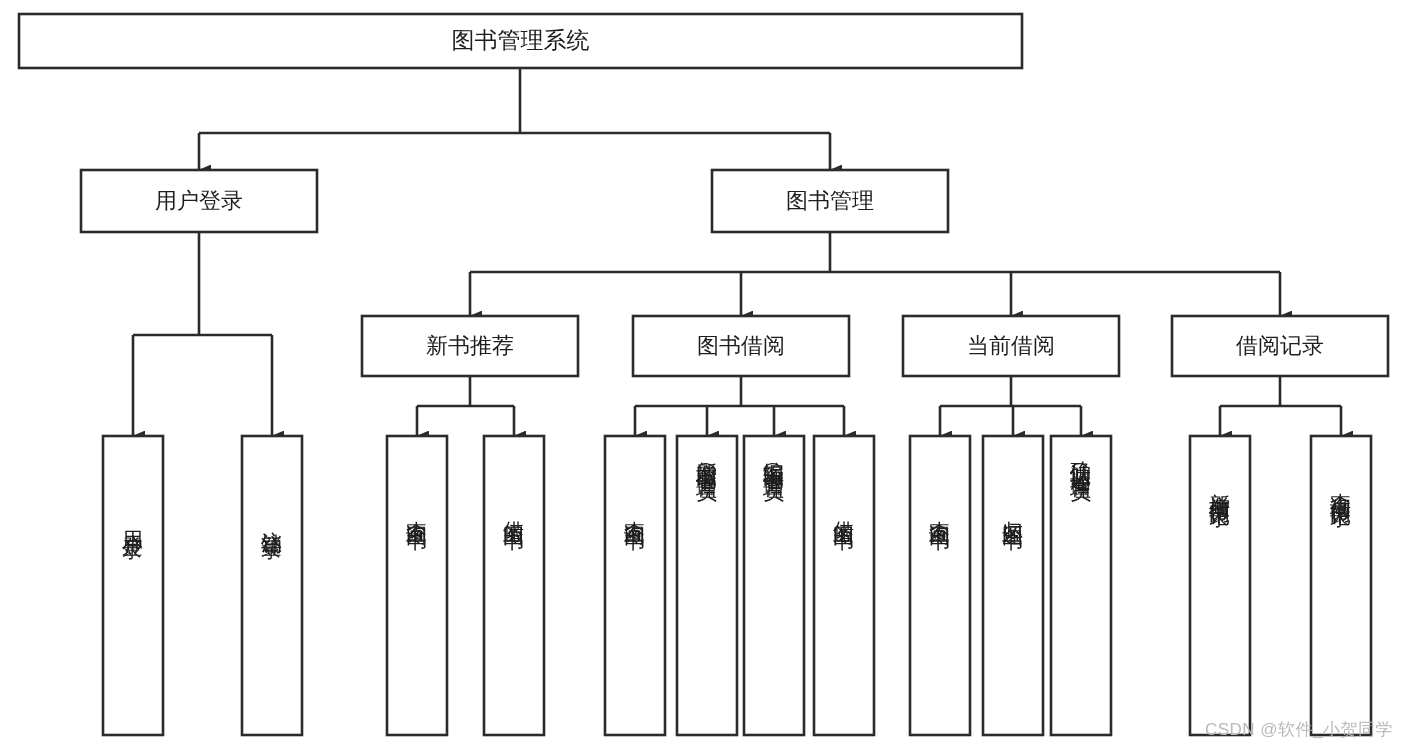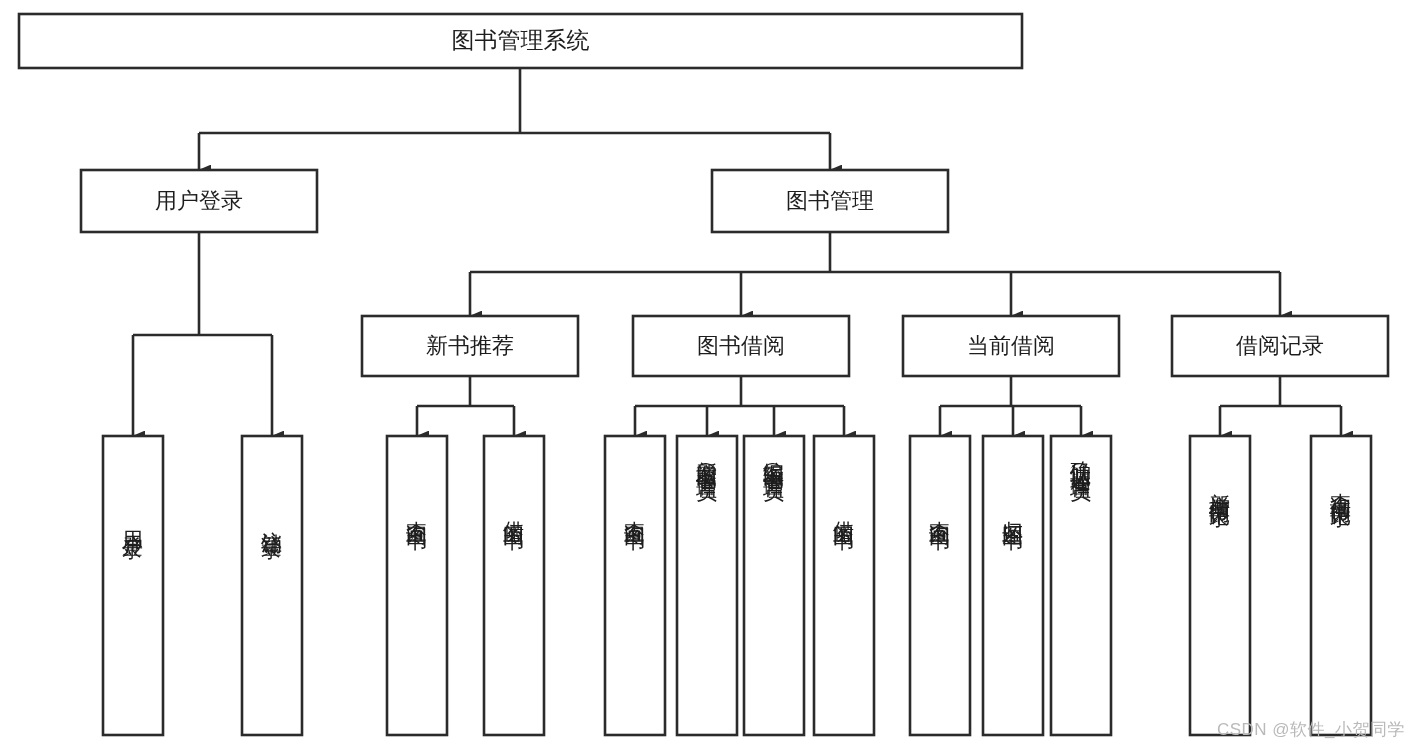--- a/index.html
+++ b/index.html
@@ -66,21 +66,21 @@
     text-orientation: upright;
     font-family: "Liberation Sans", "DejaVu Sans", sans-serif;
     font-size: 21px;
     line-height: 1.0;
     letter-spacing: 3px;
     color: #1d1d1d;
     white-space: nowrap;
   }
   .watermark {
     position: absolute;
-    right: 0;
+    right: 12px;
     bottom: 6px;
     font-family: "Liberation Sans", "DejaVu Sans", sans-serif;
     font-size: 17px;
     color: #b9b9b9;
     white-space: nowrap;
     letter-spacing: 0.5px;
   }
 </style>
 </head>
 <body>

